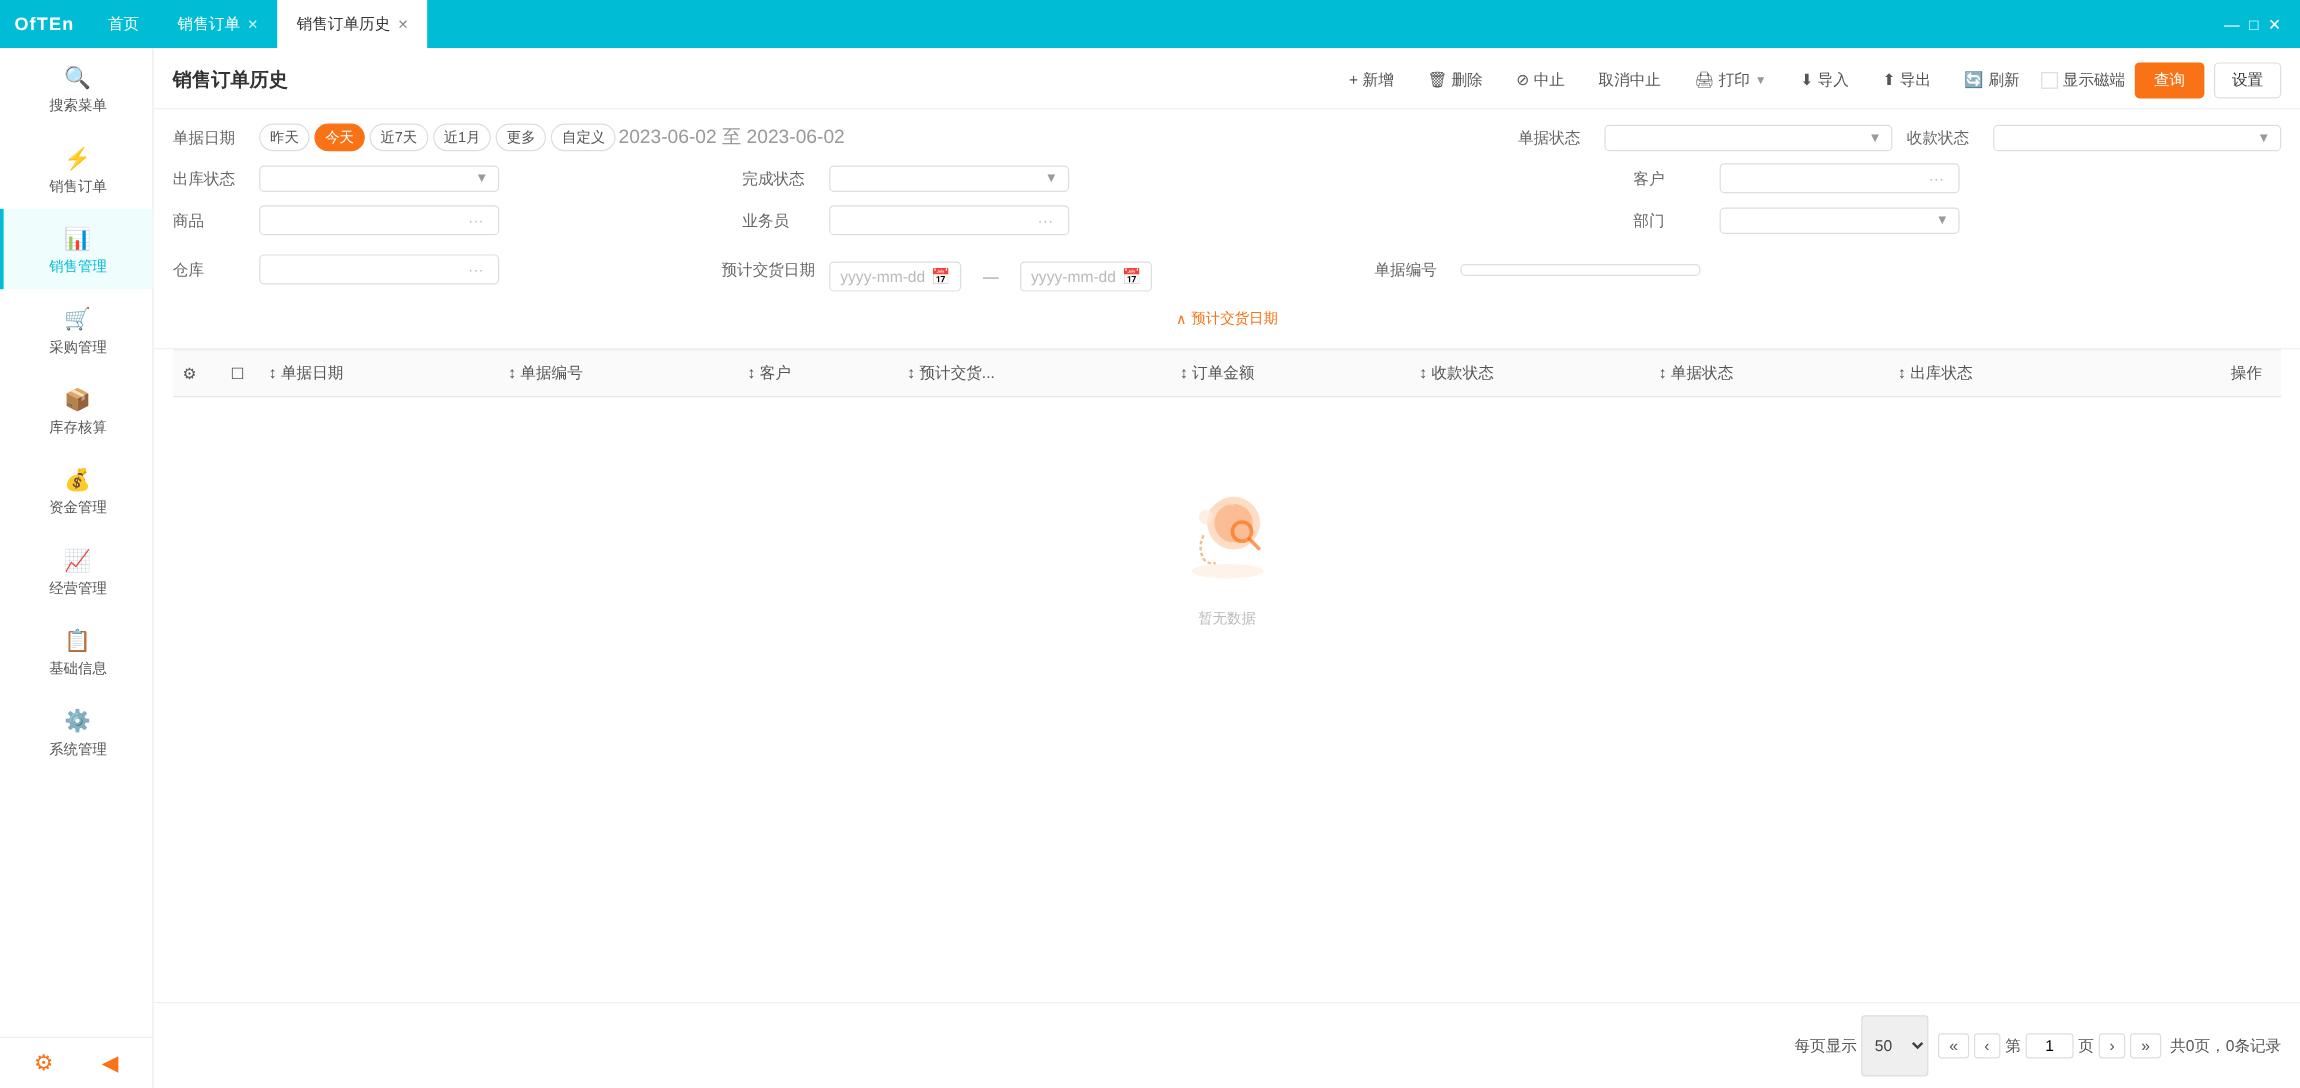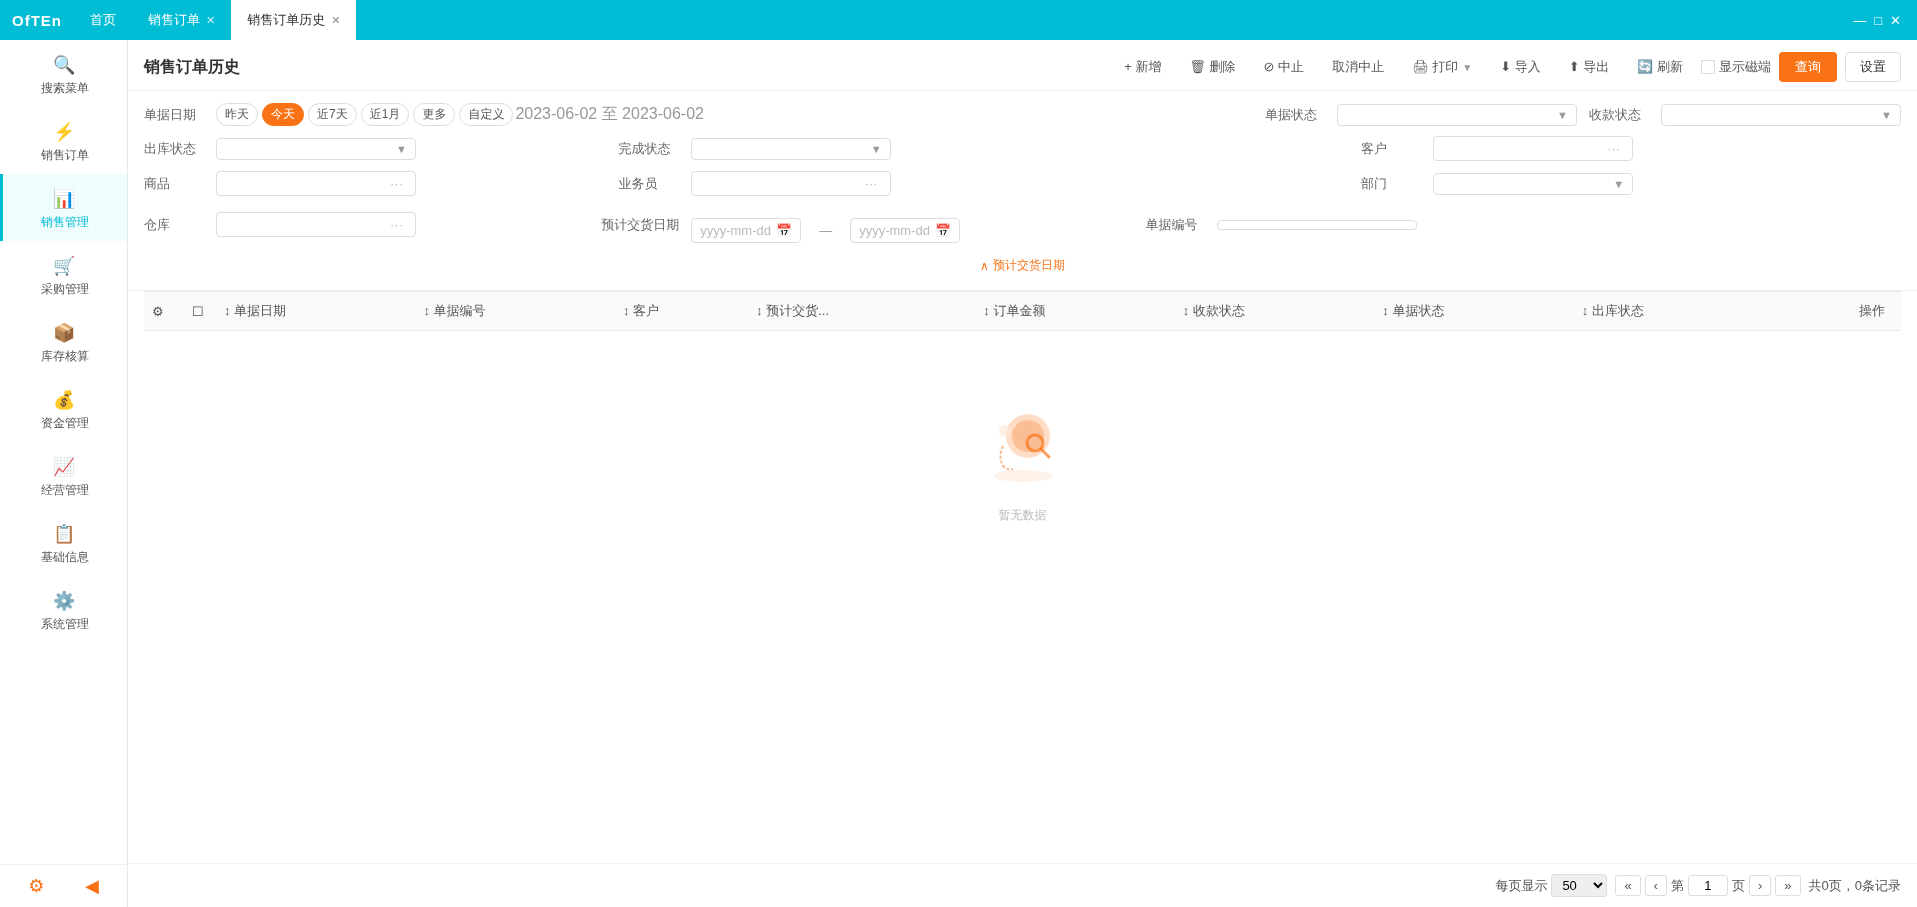--- a/index.html
+++ b/index.html
@@ -299,23 +299,23 @@
       font-size: 13px;
     }
     .footer-page-select {
       display: flex;
       align-items: center;
       gap: 4px;
     }
     .page-size-select {
       border: 1px solid #ddd;
       border-radius: 3px;
-      padding: 2px 6px;
-      font-size: 13px;
-      color: #000000;
+      padding: 16px 6px;
+      font-size: 13px;
+      color: #404040;
       cursor: pointer;
     }
     .pagination {
       display: flex;
       align-items: center;
       gap: 4px;
     }
     .page-btn {
       padding: 2px 8px;
       border: 1px solid #ddd;

